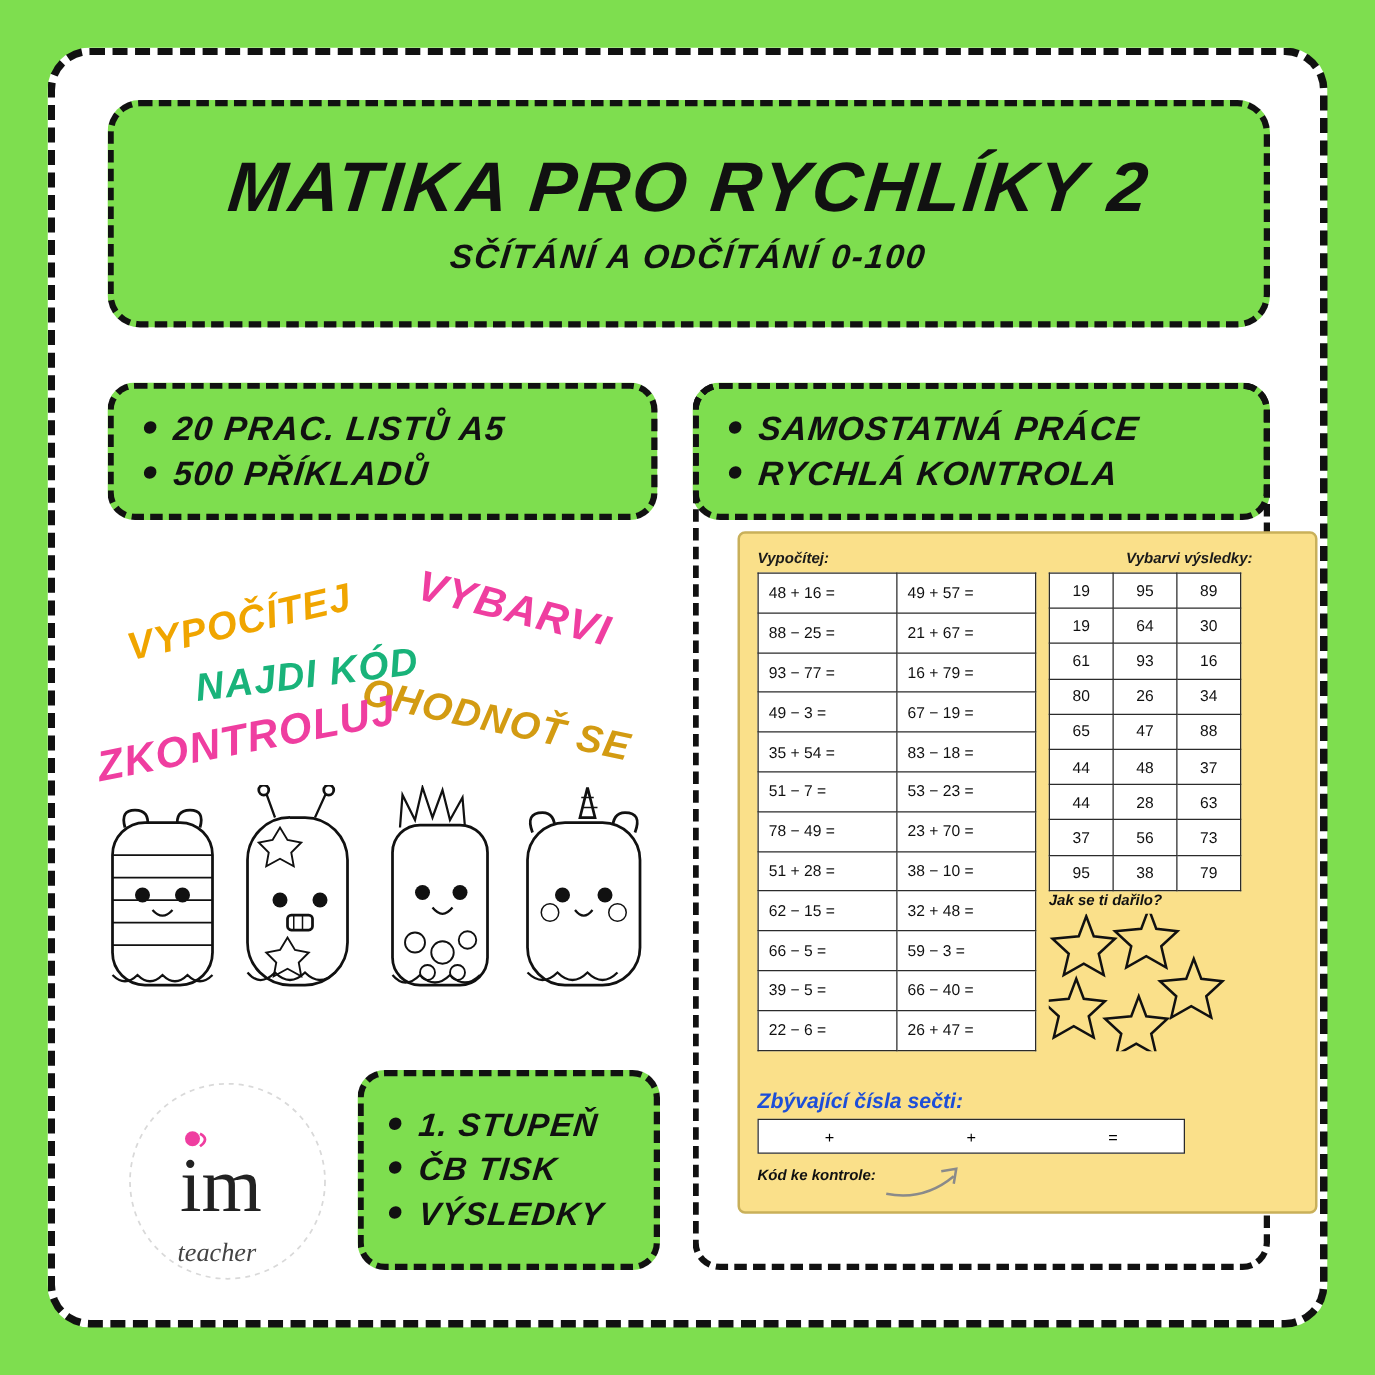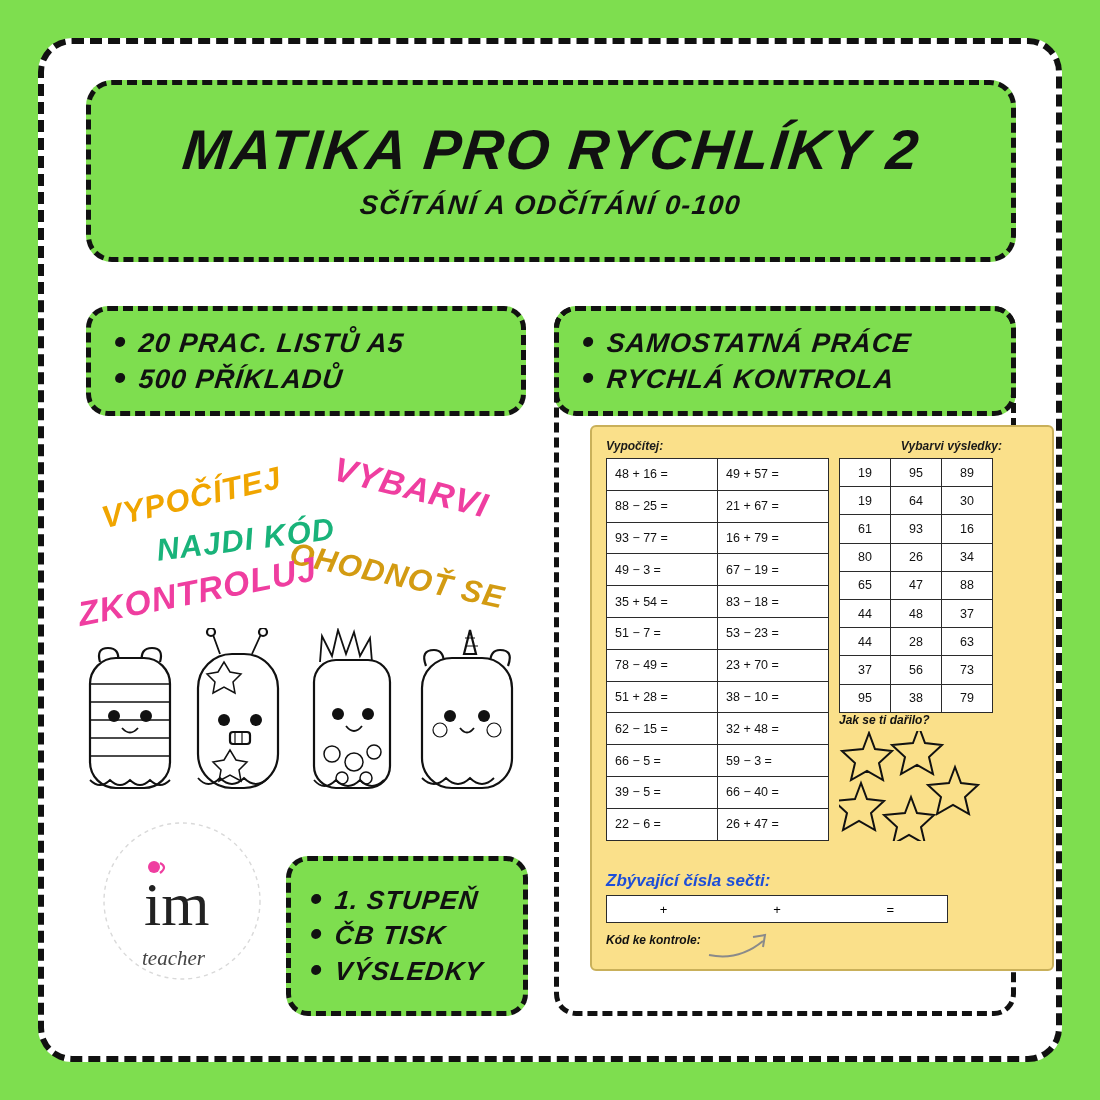--- a/index.html
+++ b/index.html
@@ -181,21 +181,21 @@
     left: 78px;
     top: 628px;
     width: 470px;
     height: 200px;
   }
 
   
   .logo {
     position: absolute;
     left: 96px;
-    top: 815px;
+    top: 859px;
     width: 172px;
     height: 172px;
   }
 
   
   .preview-outer {
     position: absolute;
     left: 554px;
     top: 306px;
     width: 462px;

